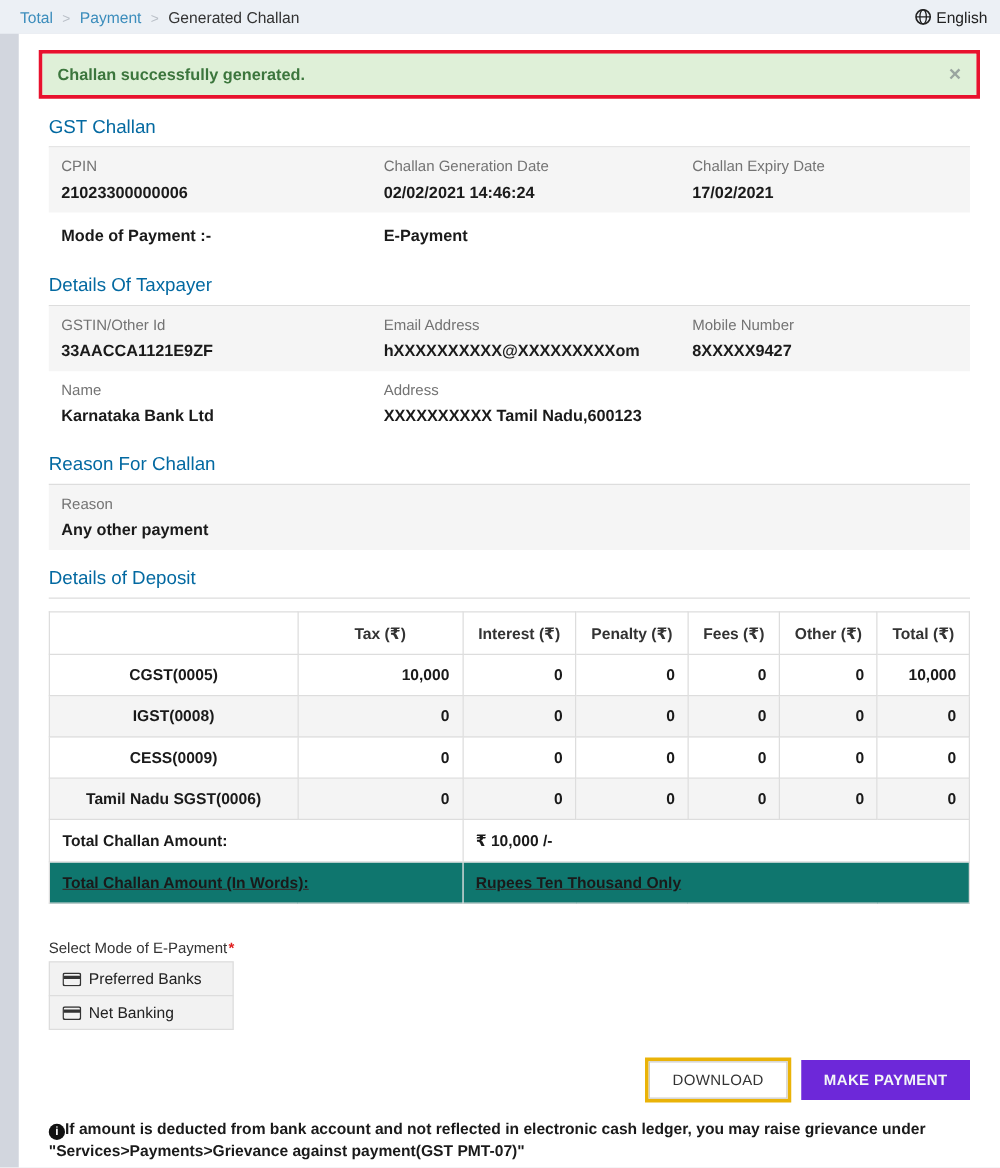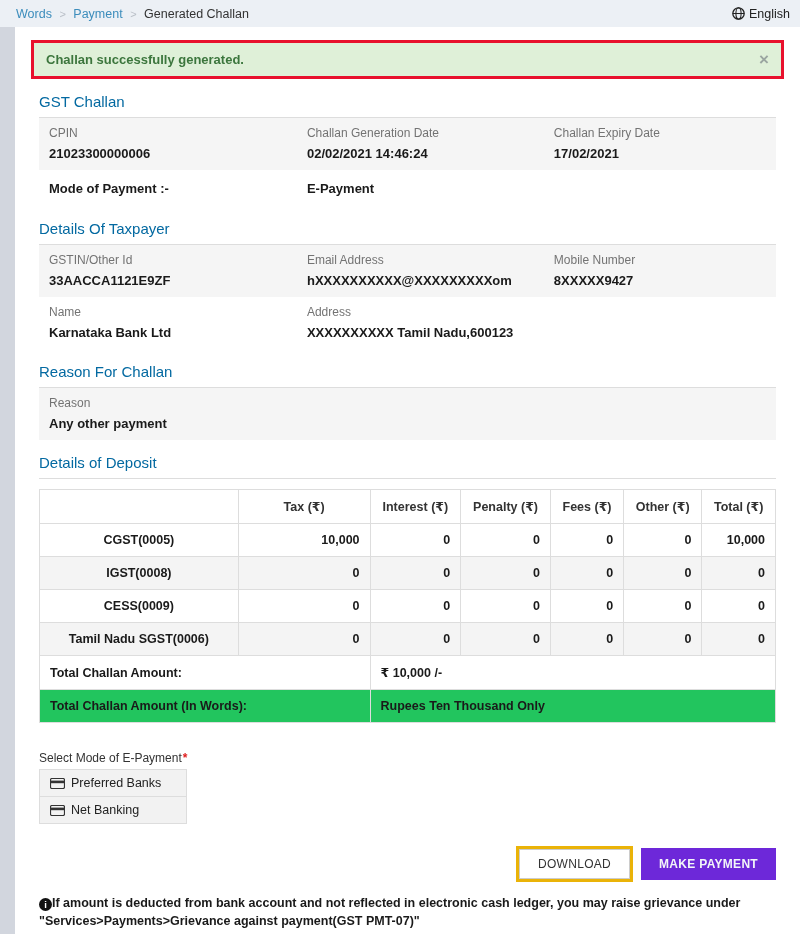--- a/index.html
+++ b/index.html
@@ -76,21 +76,21 @@
   }
   table.deposit th, table.deposit td {
     border: 1px solid #ddd;
     padding: 9px 10px;
   }
   table.deposit th { font-weight: bold; color: #333; text-align: center; }
   table.deposit td.num { text-align: right; font-weight: bold; color: #1a1a1a; }
   table.deposit td.rowlabel { text-align: center; font-weight: bold; color: #1a1a1a; width: 27%; }
   table.deposit tr.stripe { background: #f4f4f4; }
   table.deposit tr.total td { font-weight: bold; color: #1a1a1a; text-align: left; }
-  table.deposit tr.total.gray { background: #22c55e; }
+  table.deposit tr.total.gray { background: #0f766e; text-decoration: underline; }
   table.deposit th:first-child { width: 27%; }
 
   
   .paymode { margin-top: 28px; }
   .paylabel { font-size: 12px; color: #333; margin-bottom: 4px; }
   .paylabel .req { color: #e02020; font-weight: bold; margin-left: 1px; }
   .paylist { width: 148px; }
   .payitem {
     background: #f2f2f2;
     border: 1px solid #ddd;
@@ -151,21 +151,21 @@
     text-align: center;
     font-weight: bold;
     vertical-align: -1px;
   }
 </style>
 </head>
 <body>
 
 <div class="topbar">
   <nav class="breadcrumb">
-    <a>Words</a>
+    <a>Total</a>
     <span class="sep">&gt;</span>
     <a>Payment</a>
     <span class="sep">&gt;</span>
     <span class="current">Generated Challan</span>
   </nav>
   <div class="lang">
     <span>
       <svg width="13" height="13" viewBox="0 0 16 16">
           <circle cx="8" cy="8" r="7" fill="none" stroke="#222" stroke-width="1.6"></circle>
           <ellipse cx="8" cy="8" rx="3.2" ry="7" fill="none" stroke="#222" stroke-width="1.3"></ellipse>

